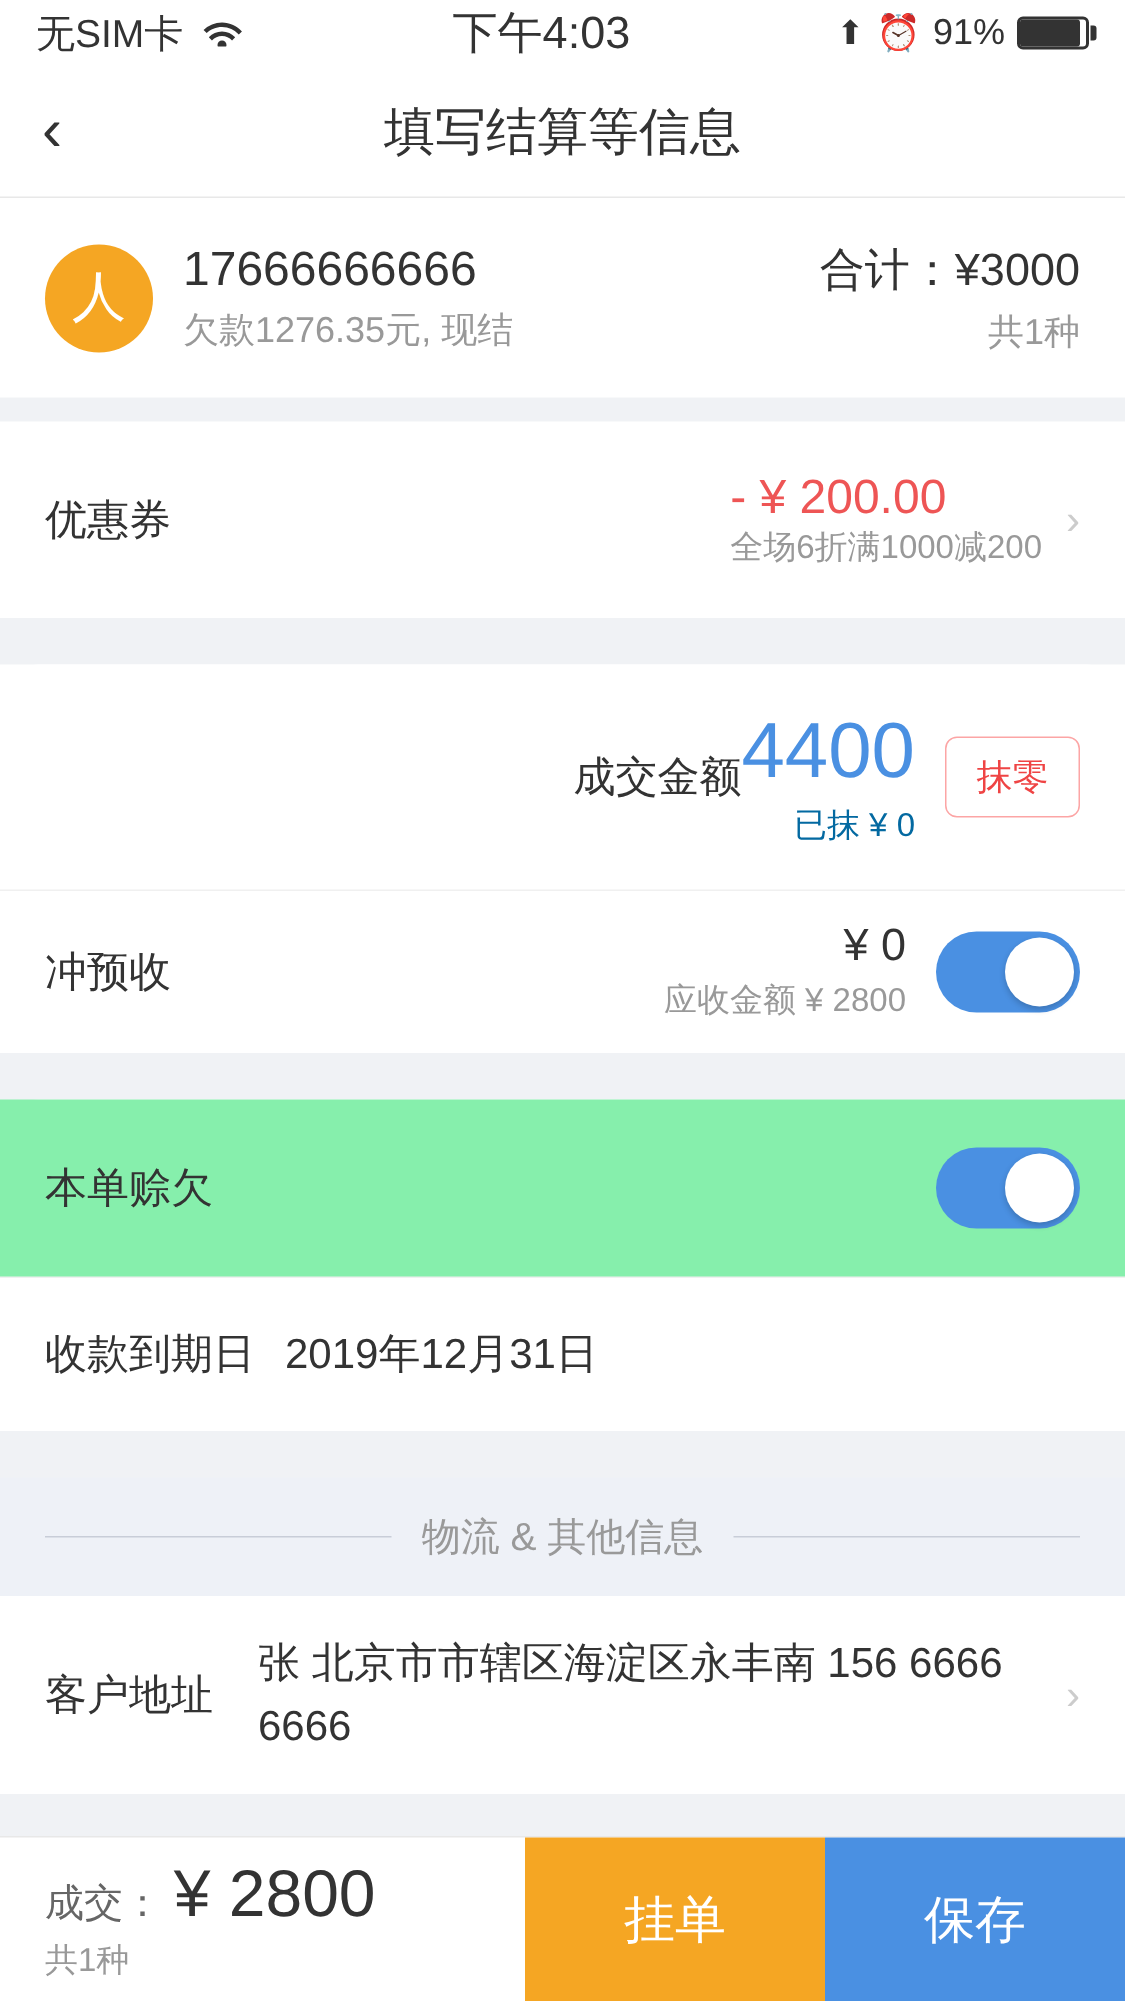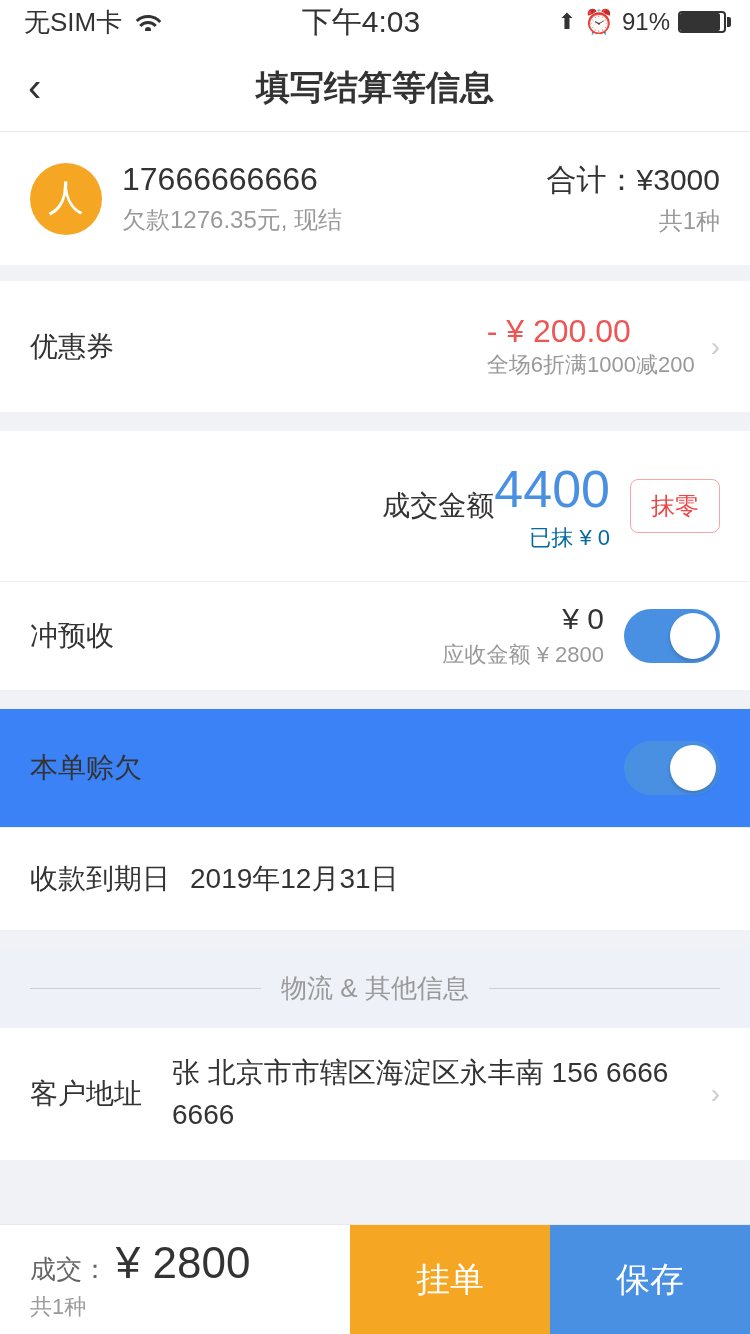--- a/index.html
+++ b/index.html
@@ -50,21 +50,21 @@
       align-items: center;
       justify-content: center;
       position: relative;
       border-bottom: 1px solid #e8e8e8;
     }
     .nav-back {
       position: absolute; left: 28px;
       font-size: 40px; color: #333; cursor: pointer;
     }
     .nav-title {
-      font-size: 34px; font-weight: 700; color: #333;
+      font-size: 34px; font-weight: 400; color: #333;
     }
 
     
     .content {
       padding-bottom: 120px;
     }
 
     
     .customer-card {
       background: #fff;
@@ -83,21 +83,21 @@
     .customer-info {}
     .customer-phone { font-size: 32px; font-weight: 500; color: #333; }
     .customer-sub { font-size: 24px; color: #999; margin-top: 6px; }
     .customer-right { text-align: right; }
     .total-value { font-size: 30px; color: #333; font-weight: 500; }
     .total-count { font-size: 24px; color: #999; margin-top: 4px; }
 
     
     .section {
       background: #fff;
-      margin-bottom: 3px;
+      margin-bottom: 15px;
       border-radius: 25px;
     }
 
     .row {
       display: flex;
       align-items: center;
       justify-content: space-between;
       padding: 32px 30px;
       border-bottom: 1px solid #f0f0f0;
       background: #fff;
@@ -155,21 +155,21 @@
     .prepay-values { text-align: right; }
     .prepay-amount { font-size: 30px; color: #333; }
     .prepay-receivable { font-size: 22px; color: #999; margin-top: 4px; }
 
     
     .debt-row {
       display: flex;
       align-items: center;
       justify-content: space-between;
       padding: 32px 30px;
-      background: #3b82f6;
+      background: #86efac;
       border-bottom: 1px solid #f0f0f0;
     }
     .debt-label { font-size: 28px; color: #333; }
 
     
     .due-row {
       display: flex;
       align-items: center;
       padding: 32px 30px;
       background: #fff;

